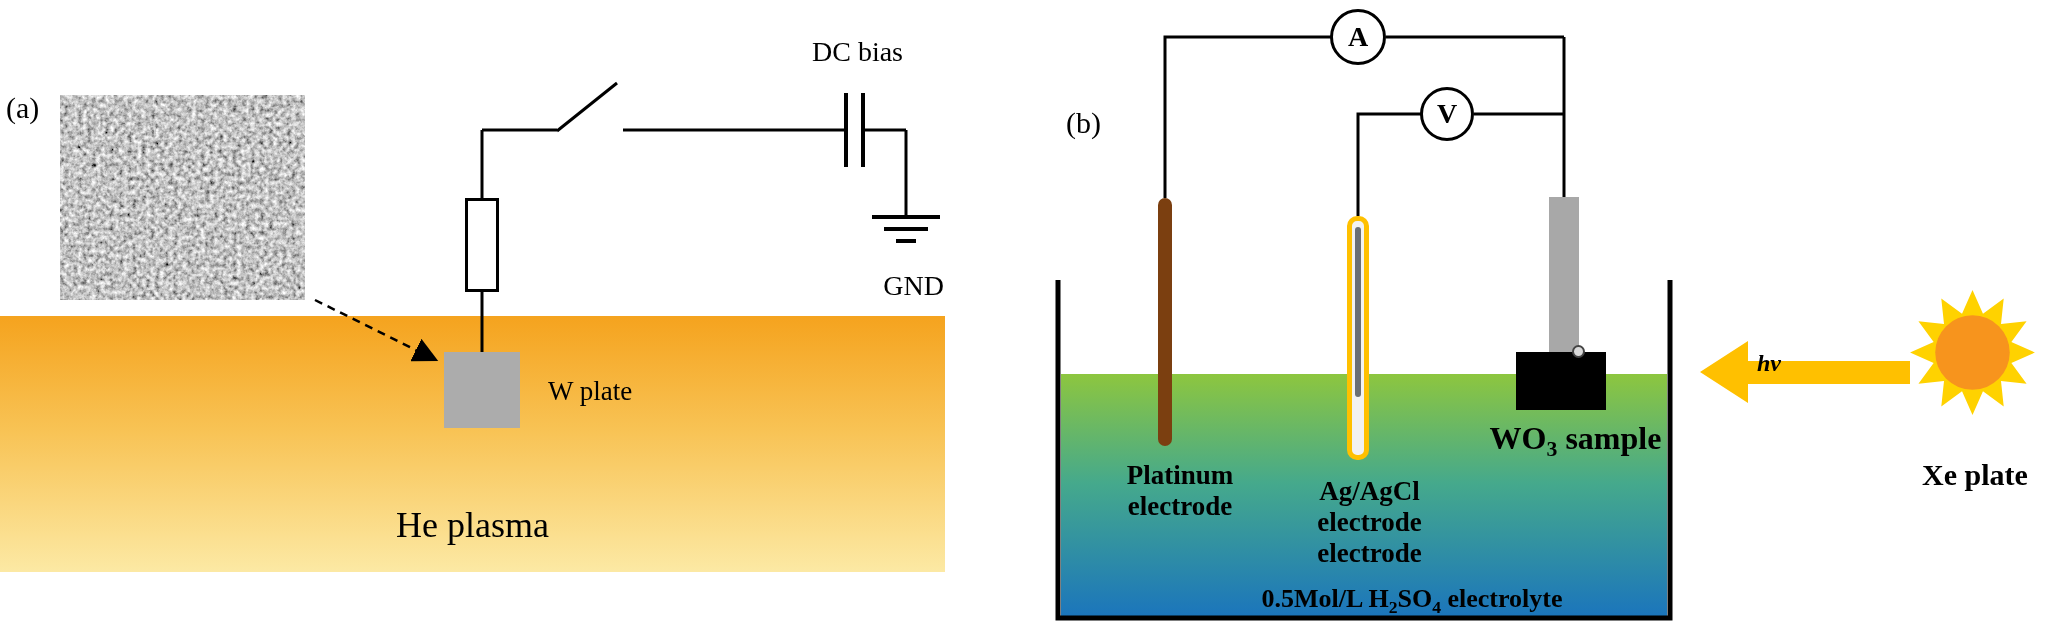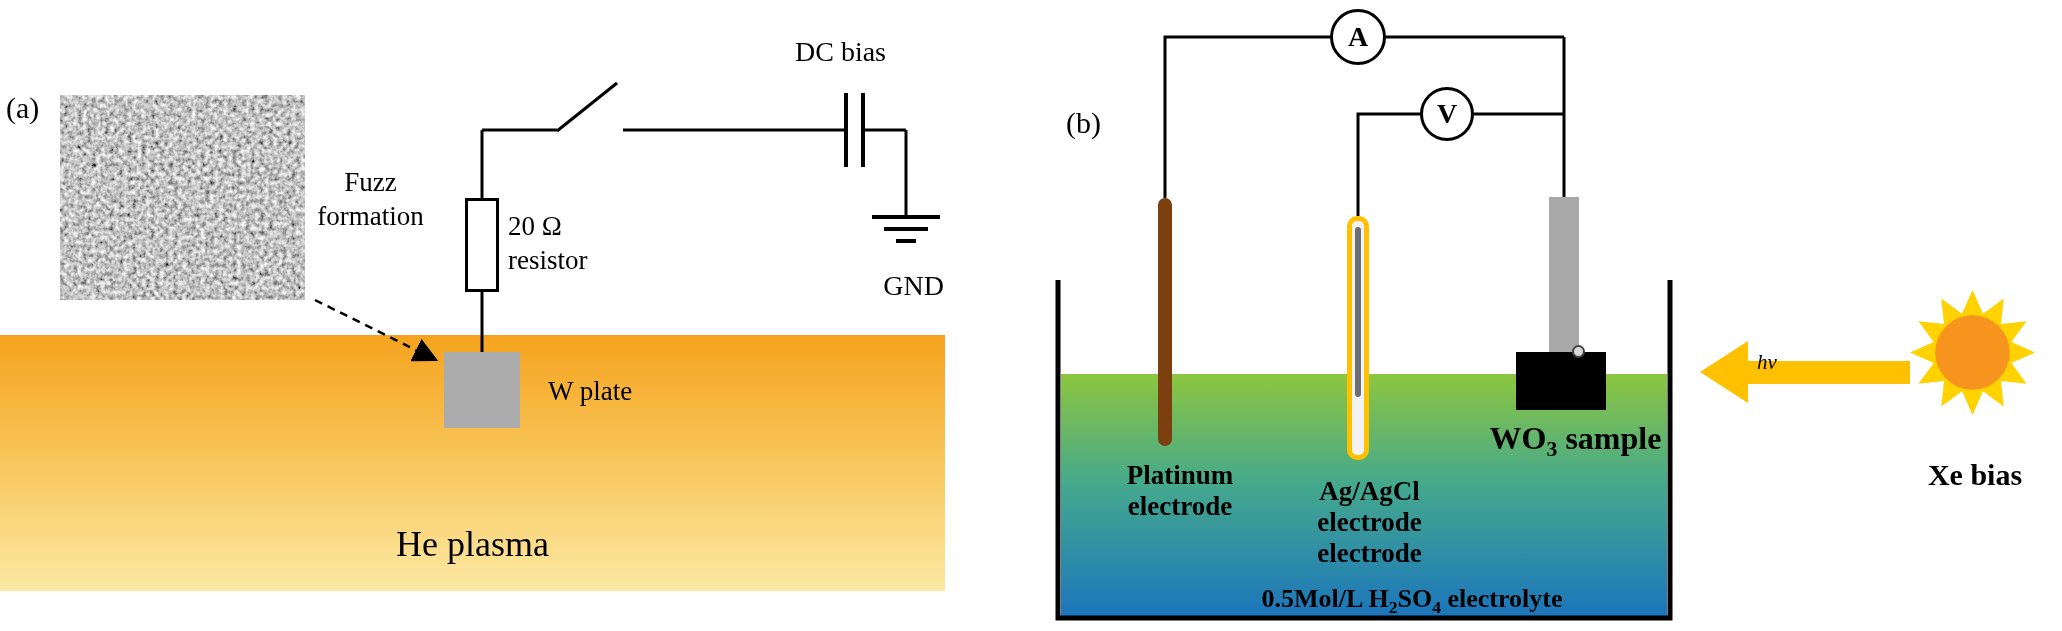--- a/index.html
+++ b/index.html
@@ -13,29 +13,29 @@
   }
   .abs{position:absolute;}
   .label{font-size:28px;line-height:1.2;}
   .panel-label{font-size:30px;}
   sub{font-size:68%;}
 
   
   .sem{left:60px;top:95px;width:245px;height:205px;z-index:1;}
   .fuzz-caption{left:298px;top:166px;width:145px;font-size:27px;text-align:center;line-height:1.25;z-index:6;}
   .plasma{
-    left:0;top:335px;width:945px;height:256px;z-index:1;
+    left:0;top:316px;width:945px;height:256px;z-index:1;
     background:linear-gradient(180deg,var(--plasma-top) 0%,var(--plasma-mid) 45%,var(--plasma-bottom) 100%);
   }
   .plasma-text{position:absolute;left:0;top:188px;width:100%;text-align:center;font-size:36px;}
   .wplate{left:444px;top:352px;width:76px;height:76px;background:var(--w-plate);z-index:2;}
   .wplate-label{left:532px;top:376px;font-size:27px;z-index:6;margin-left:16px;}
   .resistor{left:465px;top:198px;width:34px;height:94px;background:#fff;border:3px solid #000;box-sizing:border-box;z-index:4;}
   .resistor-label{left:508px;top:210px;font-size:27px;line-height:1.25;z-index:6;}
-  .dcbias-label{left:778px;top:36px;width:125px;text-align:center;font-size:28px;z-index:6;}
+  .dcbias-label{left:778px;top:36px;width:125px;text-align:right;font-size:28px;z-index:6;}
   .gnd-label{left:872px;top:270px;width:72px;text-align:right;font-size:28px;z-index:6;}
   .a-label{left:6px;top:90px;z-index:6;}
 
   
   .b-label{left:1066px;top:105px;z-index:6;}
   .electrolyte{
     left:1061px;top:374px;width:606px;height:243px;z-index:1;
     background:linear-gradient(180deg,var(--electrolyte-top) 0%,var(--electrolyte-mid) 45%,var(--electrolyte-bottom) 100%);
   }
   .electrolyte-label{left:1061px;top:584px;width:606px;text-align:center;font-size:26px;font-weight:bold;z-index:6;padding-left:48px;}
@@ -47,21 +47,21 @@
   .sample-clip{left:1572px;top:345px;width:13px;height:13px;border-radius:50%;background:#D9D9D9;border:2px solid #444;box-sizing:border-box;z-index:4;}
   .meter{border:3px solid #000;border-radius:50%;background:#fff;box-sizing:border-box;display:flex;align-items:center;justify-content:center;font-size:28px;font-weight:bold;z-index:5;}
   .ammeter{left:1330px;top:9px;width:56px;height:56px;}
   .voltmeter{left:1420px;top:87px;width:54px;height:54px;}
   .pt-label{left:1095px;top:460px;width:170px;text-align:center;font-size:27px;font-weight:bold;line-height:1.15;z-index:6;}
   .ref-label{left:1287px;top:476px;width:165px;text-align:center;font-size:27px;font-weight:bold;line-height:1.15;z-index:6;}
   .sample-label{left:1488px;top:420px;width:175px;text-align:center;font-size:32px;font-weight:bold;z-index:6;}
 
   
   .arrow-svg{left:1695px;top:335px;z-index:2;}
-  .photon-label{left:1757px;top:350px;font-size:21px;font-style:italic;font-weight:normal;z-index:6;}
+  .photon-label{left:1757px;top:350px;font-size:24px;font-style:italic;font-weight:bold;z-index:6;}
   .sun-svg{left:1900px;top:280px;z-index:2;}
   .lamp-label{left:1895px;top:458px;width:160px;text-align:center;font-size:30px;font-weight:bold;z-index:6;}
 
   .overlay{left:0;top:0;z-index:3;pointer-events:none;}
 </style>
 </head>
 <body>
 
 <div class="canvas">
 
@@ -78,37 +78,29 @@
             <feFuncG type="linear" slope="1.8" intercept="-0.35"></feFuncG>
             <feFuncB type="linear" slope="1.8" intercept="-0.35"></feFuncB>
             <feFuncA type="linear" slope="0" intercept="1"></feFuncA>
           </feComponentTransfer>
         </filter>
       </defs>
       <rect width="245" height="205" filter="url(#fuzzNoise)"></rect>
     </svg>
   </div>
 
-  <div class="abs fuzz-caption">
-    <div>Fuzz</div>
-    <div>formation</div>
-  </div>
 
   <div class="abs plasma">
     <div class="plasma-text">He plasma</div>
   </div>
 
   <div class="abs wplate"></div>
   <div class="abs wplate-label">W plate</div>
 
   <div class="abs resistor"></div>
-  <div class="abs resistor-label">
-    <div>20 Ω</div>
-    <div>resistor</div>
-  </div>
 
   <div class="abs dcbias-label">DC bias</div>
   <div class="abs gnd-label">GND</div>
 
   <div class="abs label panel-label b-label">(b)</div>
 
   <div class="abs electrolyte"></div>
   <div class="abs electrolyte-label"><span>0.5Mol/L H</span><sub>2</sub><span>SO</span><sub>4</sub><span> electrolyte</span></div>
 
   <div class="abs pt-rod"></div>
@@ -139,21 +131,21 @@
 
   <svg class="abs arrow-svg" width="220" height="75">
     <polygon points="5,37 53,6 53,26 215,26 215,49 53,49 53,68" fill="var(--arrow)"></polygon>
   </svg>
   <div class="abs photon-label">hv</div>
 
   <svg class="abs sun-svg" width="145" height="145" viewBox="-72 -72 144 144">
     <polygon fill="var(--sun-ray)" points="62,0 38.6,10.4 53.7,31 28.3,28.3 31,53.7 10.4,38.6 0,62 -10.4,38.6 -31,53.7 -28.3,28.3 -53.7,31 -38.6,10.4 -62,0 -38.6,-10.4 -53.7,-31 -28.3,-28.3 -31,-53.7 -10.4,-38.6 0,-62 10.4,-38.6 31,-53.7 28.3,-28.3 53.7,-31 38.6,-10.4"></polygon>
     <circle cx="0" cy="0" r="37" fill="var(--sun-core)"></circle>
   </svg>
-  <div class="abs lamp-label">Xe bias</div>
+  <div class="abs lamp-label">Xe plate</div>
 
   <svg class="abs overlay" width="2062" height="631">
     <defs>
       <marker id="ah" markerWidth="11" markerHeight="10" refX="9" refY="5" orient="auto">
         <path d="M0,0 L10,5 L0,10 Z" fill="#000"></path>
       </marker>
     </defs>
 
     <line x1="315" y1="300" x2="436" y2="360" stroke="#000" stroke-width="2.5" stroke-dasharray="8 6" marker-end="url(#ah)"></line>
     <line x1="482" y1="352" x2="482" y2="292" stroke="#000" stroke-width="3"></line>

